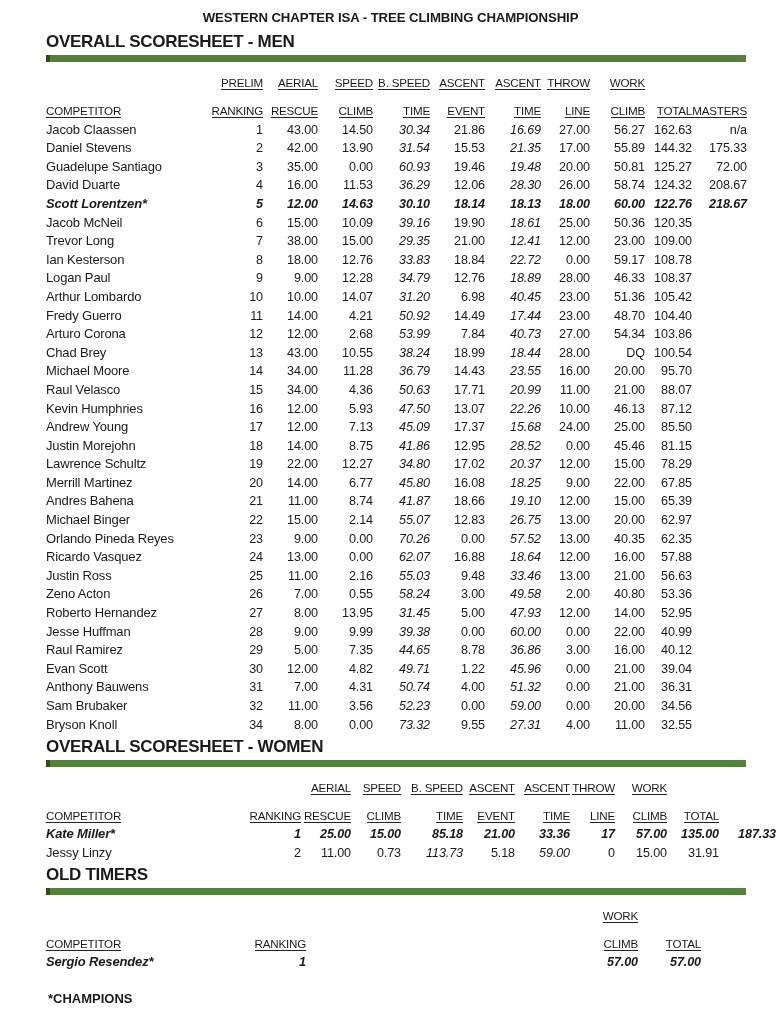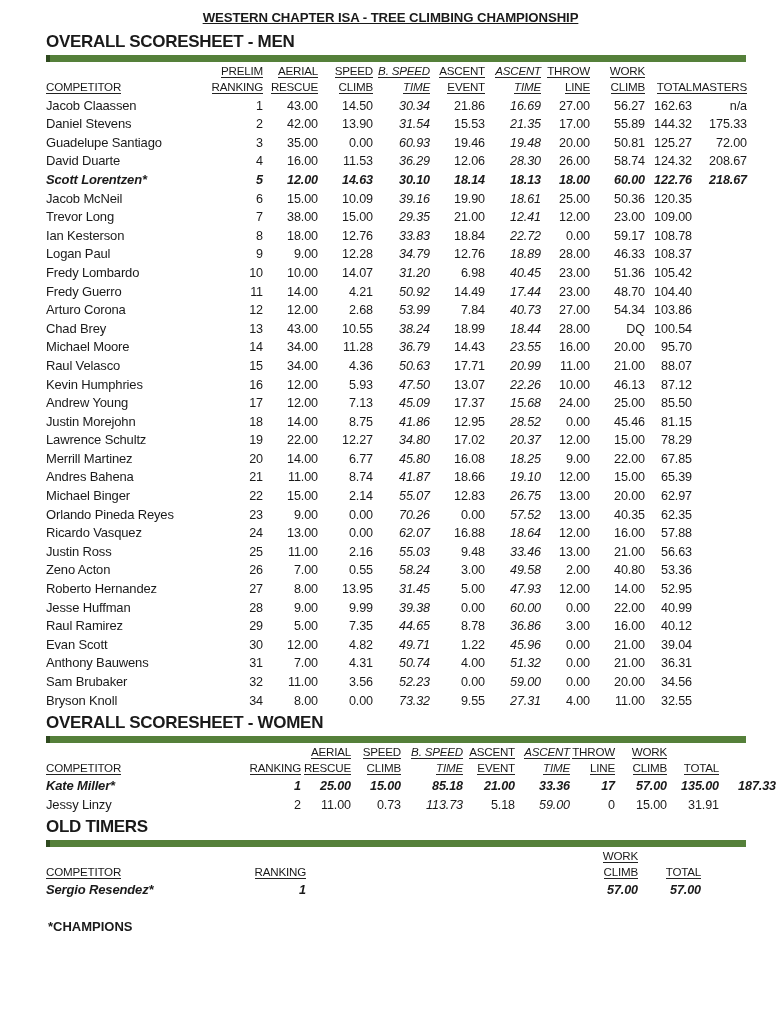--- a/index.html
+++ b/index.html
@@ -20,21 +20,20 @@
     width: 781px;
     height: 1023px;
     box-sizing: border-box;
     padding: 0;
   }
 
   
   .doc-header {
     text-align: center;
     padding-top: 8px;
-    text-decoration: underline;
   }
   .doc-header .line {
     font-weight: bold;
     font-size: 13.2px;
     letter-spacing: -0.1px;
     line-height: 19px;
     white-space: nowrap;
   }
 
   
@@ -69,35 +68,35 @@
     font-size: 12.6px;
     table-layout: fixed;
   }
   table.score td, table.score th {
     padding: 0;
     font-weight: normal;
     vertical-align: bottom;
     white-space: nowrap;
   }
   table.score tbody tr { height: 18.6px; }
-  table.score thead tr { height: 16px; }
+  table.score thead tr { height: 28px; }
 
   .hdr-cell {
     text-align: right;
     font-size: 11.6px;
     font-weight: bold;
     letter-spacing: -0.2px;
   }
   .hdr-cell span.u {
     border-bottom: 1.4px solid #222;
     padding-bottom: 0px;
     display: inline-block;
     line-height: 13px;
   }
-  .hdr-cell.ital span.u { font-style: italic; }
+  .hdr-cell.ital span.u { }
   .hdr-left { text-align: left; }
 
   td.name {
     text-align: left;
     padding-left: 2px;
     font-size: 13px;
     letter-spacing: -0.15px;
     margin-top: 11px;
   }
   td.num {
@@ -317,21 +316,21 @@
           <td class="num">12.28</td>
           <td class="num ital">34.79</td>
           <td class="num">12.76</td>
           <td class="num ital">18.89</td>
           <td class="num">28.00</td>
           <td class="num">46.33</td>
           <td class="num">108.37</td>
           <td class="num"></td>
         </tr>
         <tr>
-          <td class="name">Fredy  Lombardo</td>
+          <td class="name">Arthur  Lombardo</td>
           <td class="num">10</td>
           <td class="num">10.00</td>
           <td class="num">14.07</td>
           <td class="num ital">31.20</td>
           <td class="num">6.98</td>
           <td class="num ital">40.45</td>
           <td class="num">23.00</td>
           <td class="num">51.36</td>
           <td class="num">105.42</td>
           <td class="num"></td>

